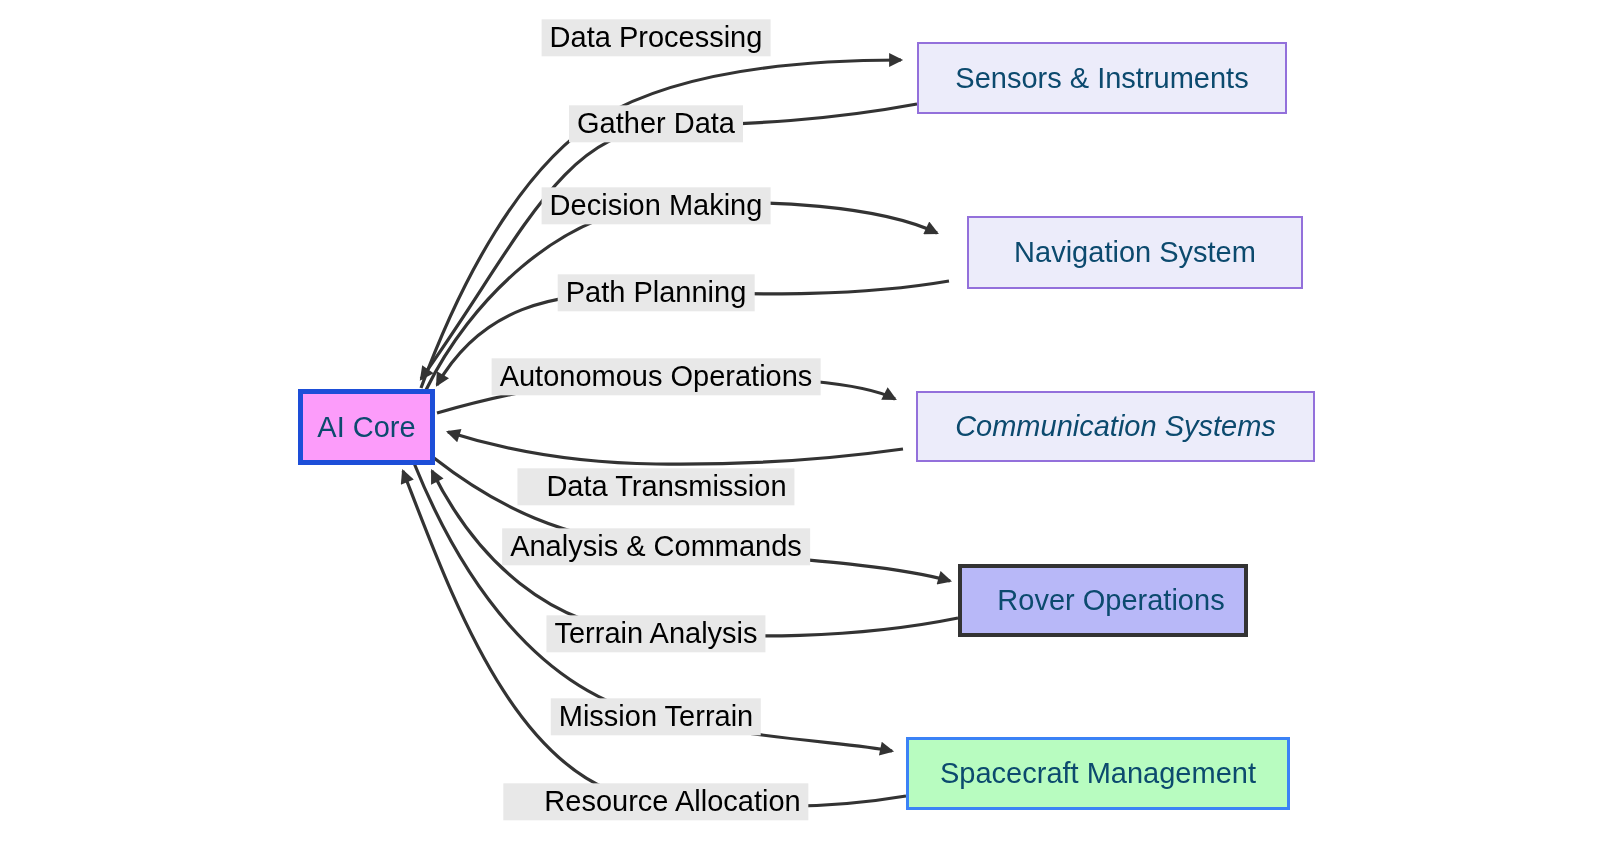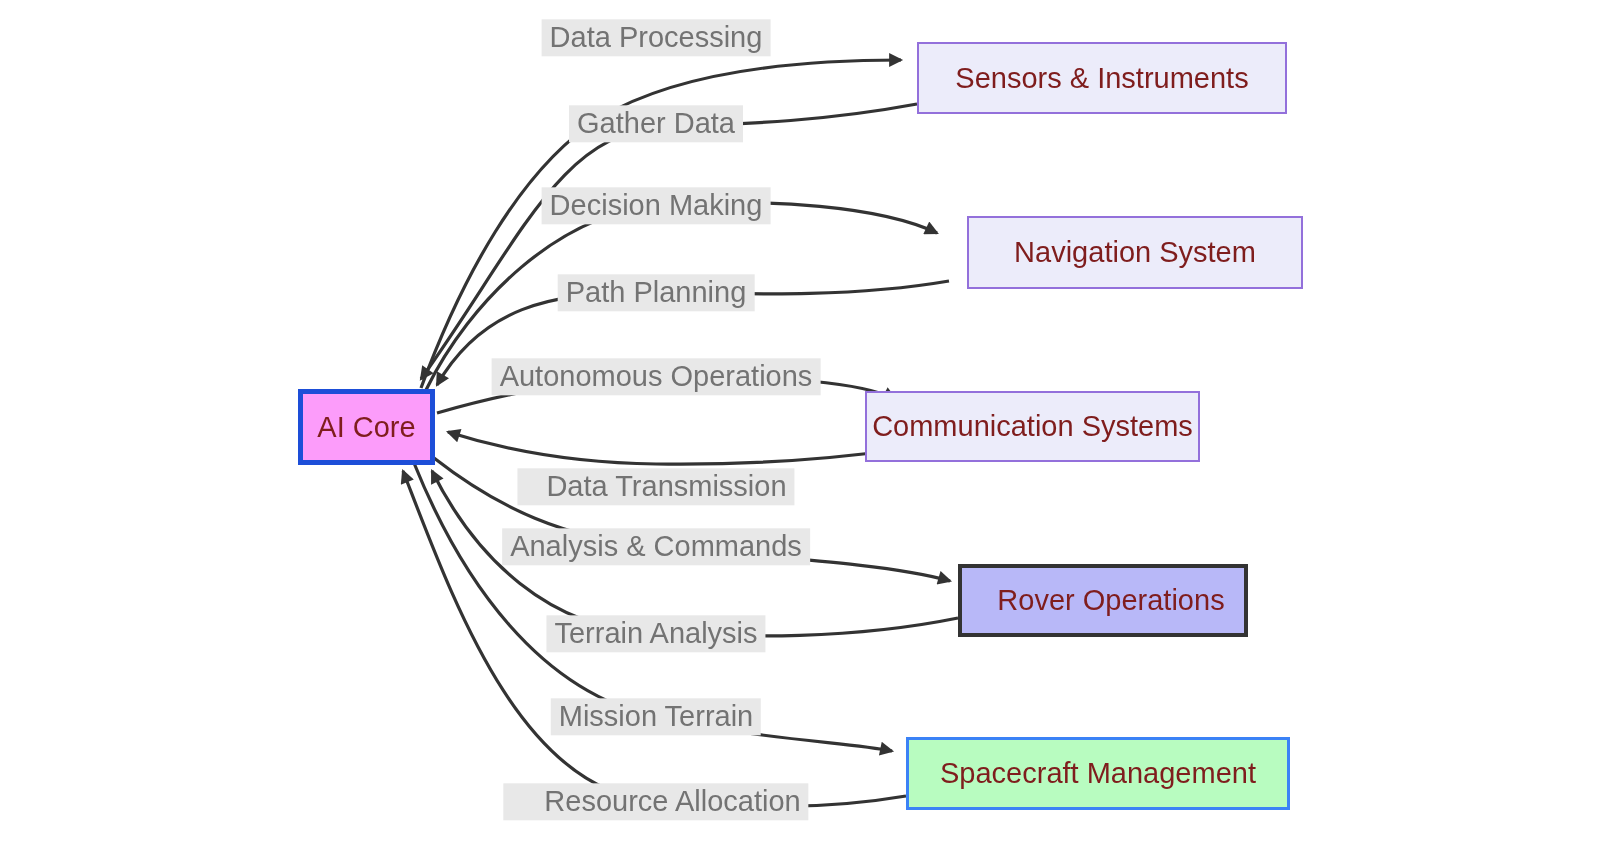--- a/index.html
+++ b/index.html
@@ -14,33 +14,33 @@
   svg.edges { position: absolute; left: 0; top: 0; width: 1600px; height: 856px; }
   svg.edges path.edge {
     fill: none;
     stroke: #333333;
     stroke-width: 3.2px;
   }
   .edge-label {
     position: absolute;
     transform: translate(-50%, -50%);
     background: #e8e8e8;
-    color: #737373;
+    color: #000000;
     font-size: 29px;
     line-height: 1.15;
     padding: 2px 8px;
     white-space: nowrap;
     text-align: center;
   }
   .node {
     position: absolute;
     display: flex;
     align-items: center;
     justify-content: center;
-    color: #7f1d1d;
+    color: #0c4a6e;
     font-size: 29px;
     white-space: nowrap;
     box-sizing: border-box;
   }
   .node-main {                 
     background: #fc9cfa;
     border: 5px solid #1d4ed8;
   }
   .node-lavender {             
     background: #ececfa;
@@ -95,21 +95,21 @@
   </div>
 
   <div class="node node-lavender" style="left:917px; top:42px; width:370px; height:72px;">
     <span>Sensors &amp; Instruments</span>
   </div>
 
   <div class="node node-lavender" style="left:949px; top:216px; width:336px; height:73px;margin-left:18px;">
     <span>Navigation System</span>
   </div>
 
-  <div class="node node-lavender" style="left:865px; top:391px; width:335px; height:71px;">
+  <div class="node node-lavender" style="left:916px; top:391px; width:399px; height:71px;font-style:italic;">
     <span>Communication Systems</span>
   </div>
 
   <div class="node node-rover" style="left:958px; top:564px; width:290px; height:73px;">
     <span>Rover Operations</span>
   </div>
 
   <div class="node node-spacecraft" style="left:906px; top:737px; width:384px; height:73px;">
     <span>Spacecraft Management</span>
   </div>

